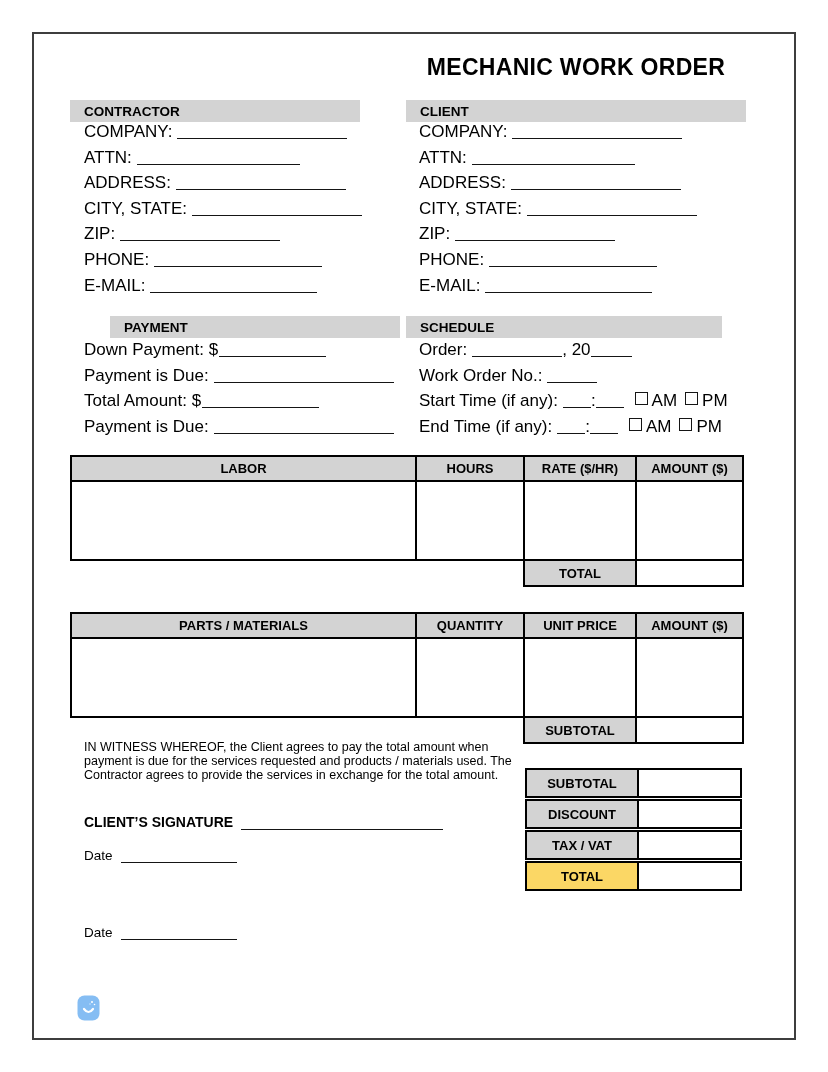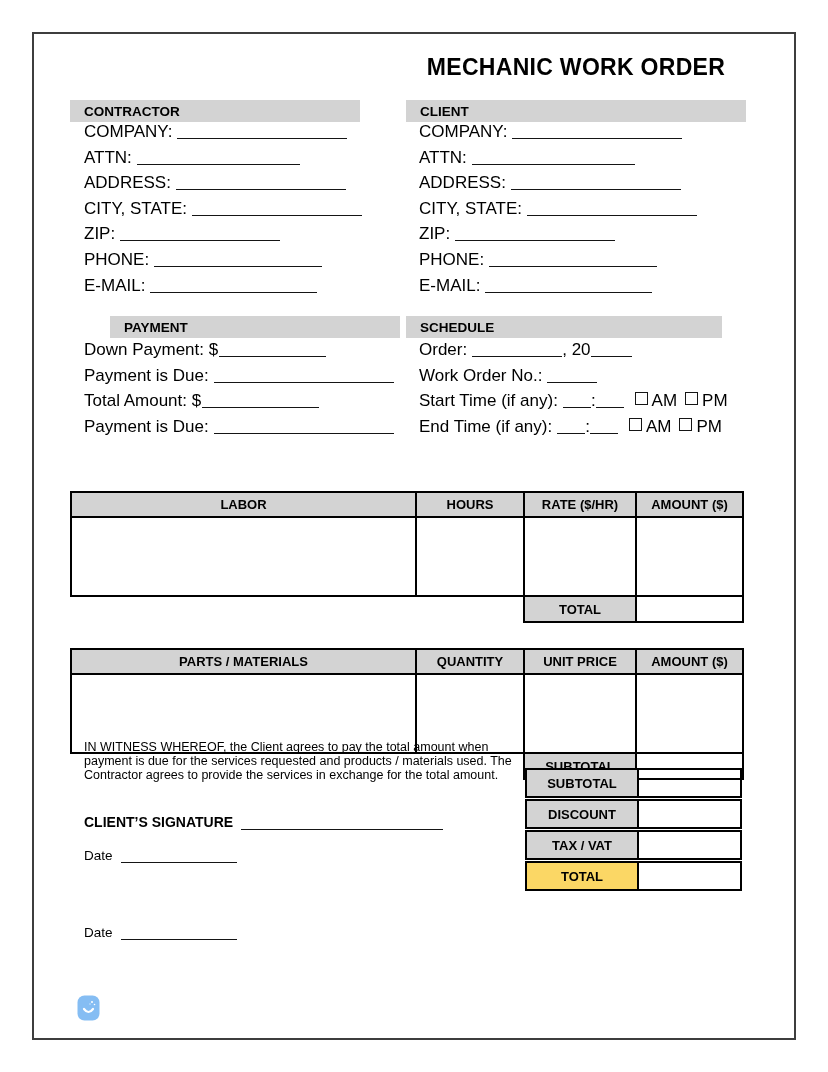--- a/index.html
+++ b/index.html
@@ -14,21 +14,21 @@
          display:flex; align-items:center; padding-left:14px;
          font-weight:bold; font-size:13.5px; }
 
   .fields { position:absolute; display:flex; flex-direction:column; }
   .frow { height:25.6px; display:flex; align-items:flex-start; font-size:17px; white-space:nowrap; }
   .bl { display:inline-block; height:14px; border-bottom:1.5px solid #151515;
         margin-left:5px; transform:translateY(2px); }
   .cb { width:11px; height:11px; border:1.5px solid #151515; display:inline-block;
         margin:0 4px 0 11px; transform:translateY(1px); flex:none; }
 
-  table.grid { position:absolute; border-collapse:collapse; table-layout:fixed;margin-top:36px; }
+  table.grid { position:absolute; border-collapse:collapse; table-layout:fixed; }
   .grid th { background:#d3d3d3; border:2px solid #000; font-size:13px; font-weight:bold;
              height:23px; padding:0; text-align:center; }
   .grid td.cell { border:2px solid #000; padding:0; }
   .grid tr.bodyrow td { height:77px; }
   .grid td.spacer { border:none; }
   .grid td.glab { background:#d3d3d3; border:2px solid #000; text-align:center;
                   font-weight:bold; font-size:13px; height:24px; padding:0; }
   .grid tr.hangrow td.cell { height:24px; }
 
   .totals { position:absolute; display:flex; flex-direction:column; }

